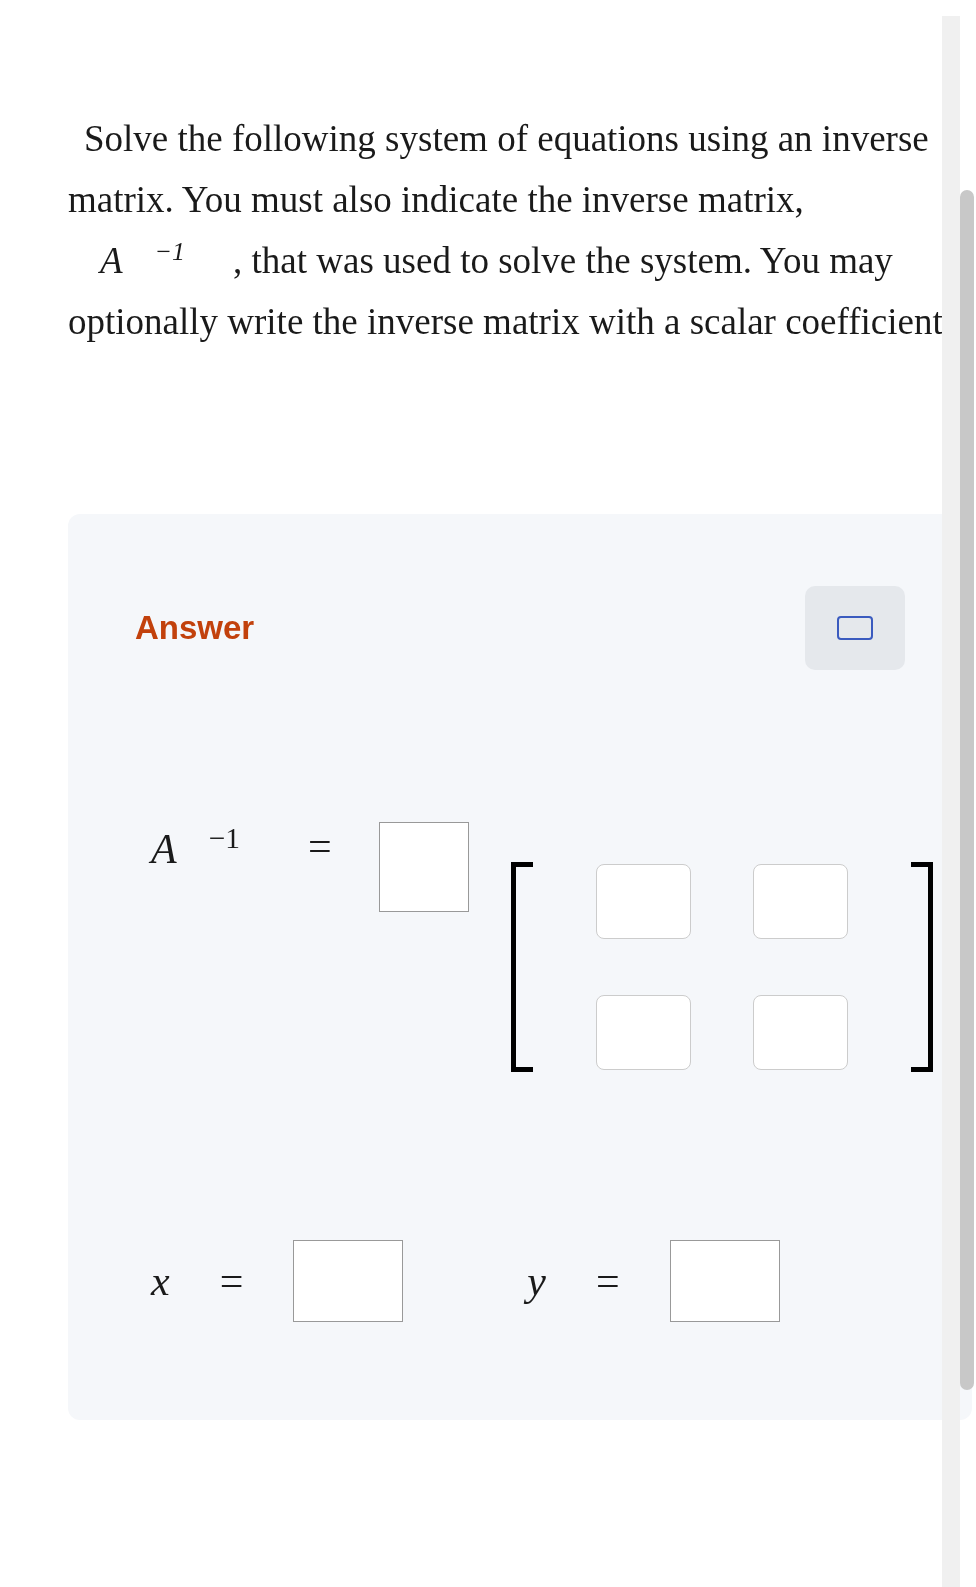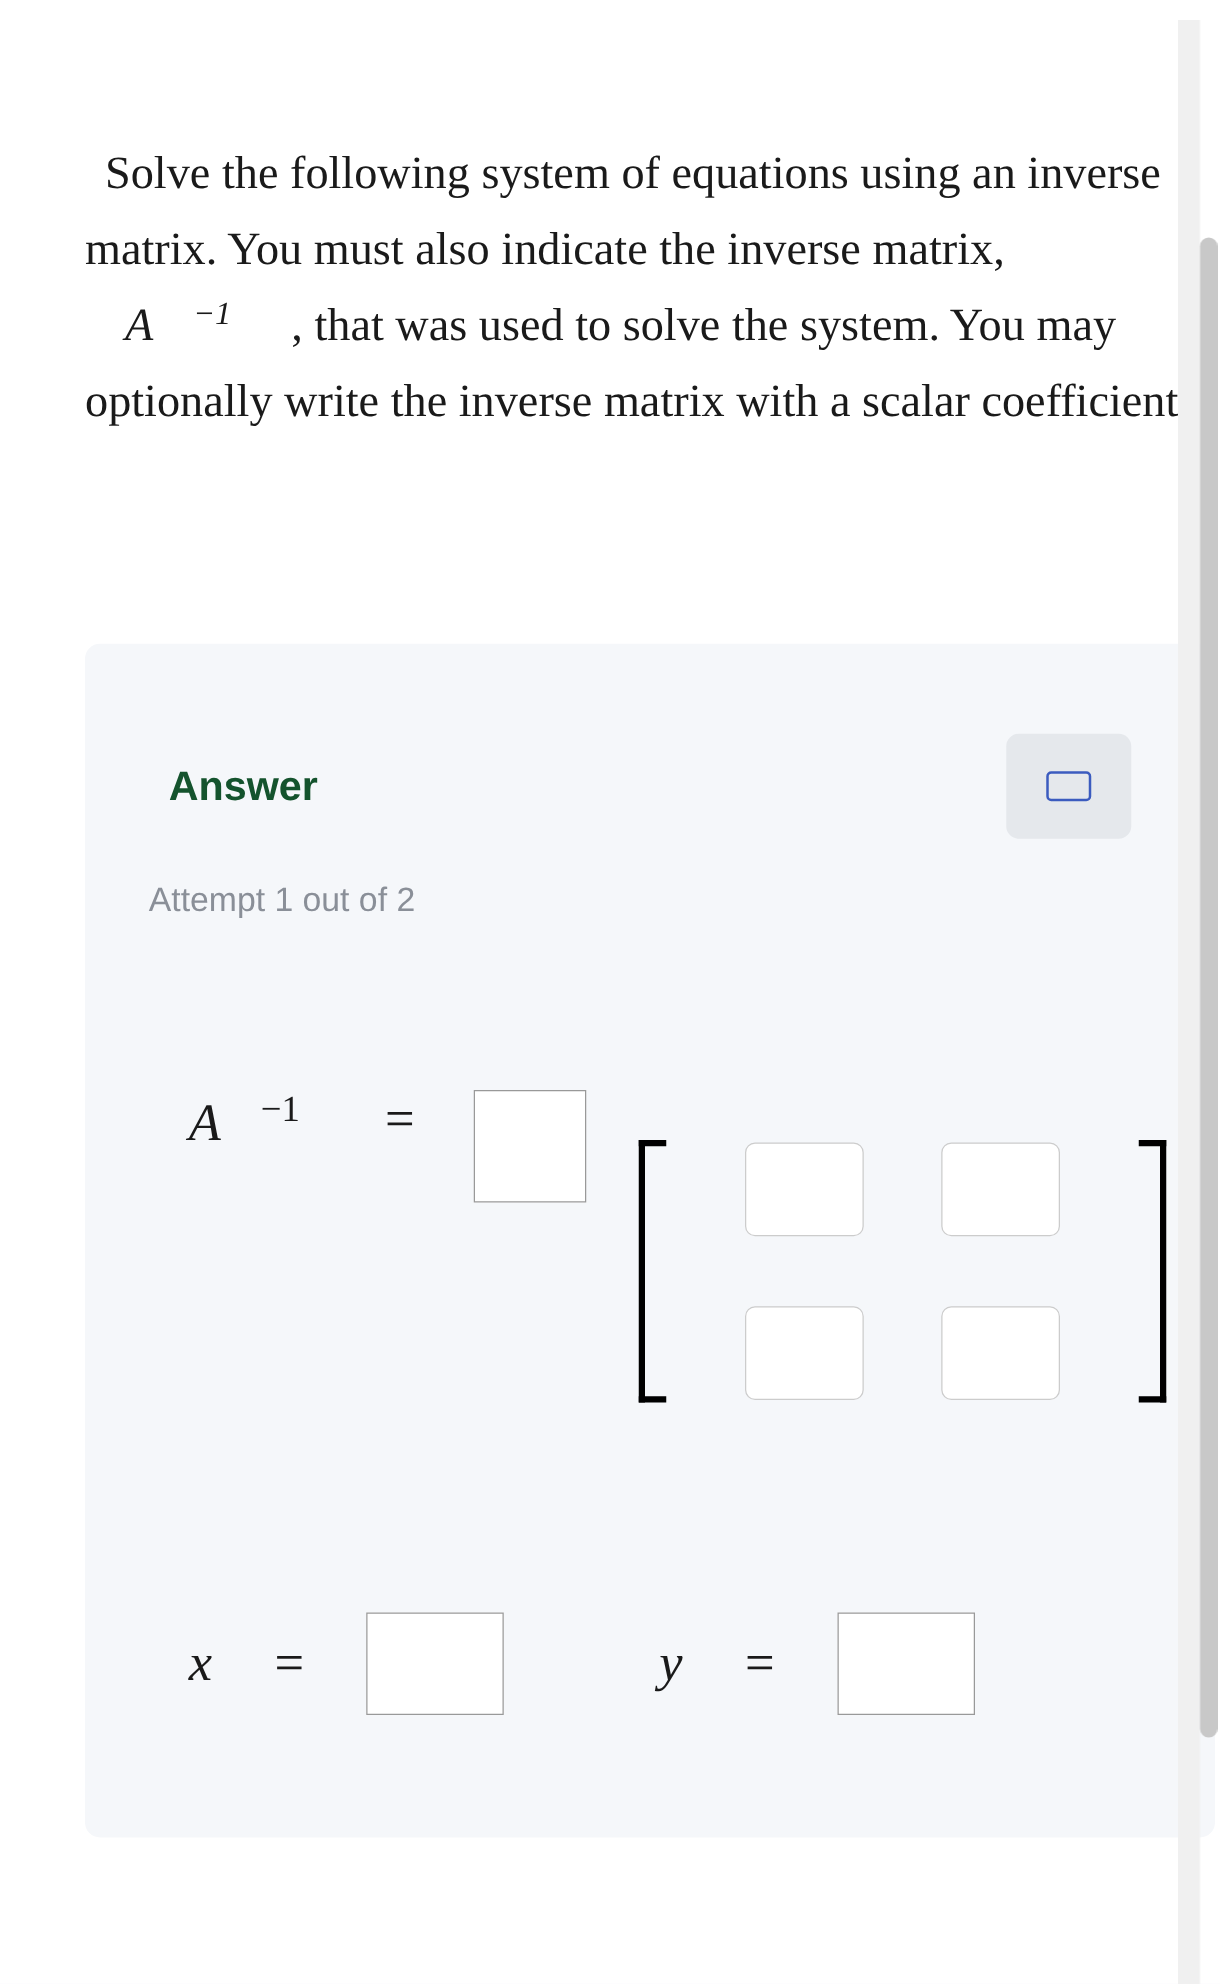--- a/index.html
+++ b/index.html
@@ -44,21 +44,21 @@
     }
     .answer-header {
       display: flex;
       justify-content: space-between;
       align-items: center;
     }
     .answer-title {
       font-family: -apple-system, Helvetica, Arial, sans-serif;
       font-weight: 700;
       font-size: 33px;
-      color: #14532d;
+      color: #c2410c;
     }
     .keypad-button {
       background: #e5e8ec;
       border: none;
       border-radius: 10px;
       padding: 14px 16px;
       cursor: pointer;
       display: flex;
       align-items: center;
       justify-content: center;
@@ -203,21 +203,20 @@
     <button class="keypad-button">
       <div class="keypad-icon">
         <div class="keypad-dot"></div>
           <div class="keypad-dot"></div>
           <div class="keypad-dot"></div>
         <div class="keypad-dot"></div>
           <div class="keypad-dot" style="grid-column: span 2; width:6px; justify-self:start"></div>
       </div>
     </button>
   </div>
-  <div class="attempt-text">Attempt 1 out of 2</div>
 
   <div class="matrix-section">
     <span class="matrix-label">
       <span class="math-var">A</span><span class="math-sup">−1</span>
     </span>
     <span class="eq-sign">=</span>
     <input type="text" class="scalar-input" value="" style="">
     <div class="matrix-wrapper">
       <div class="bracket bracket-left"></div>
       <div class="matrix-grid">

